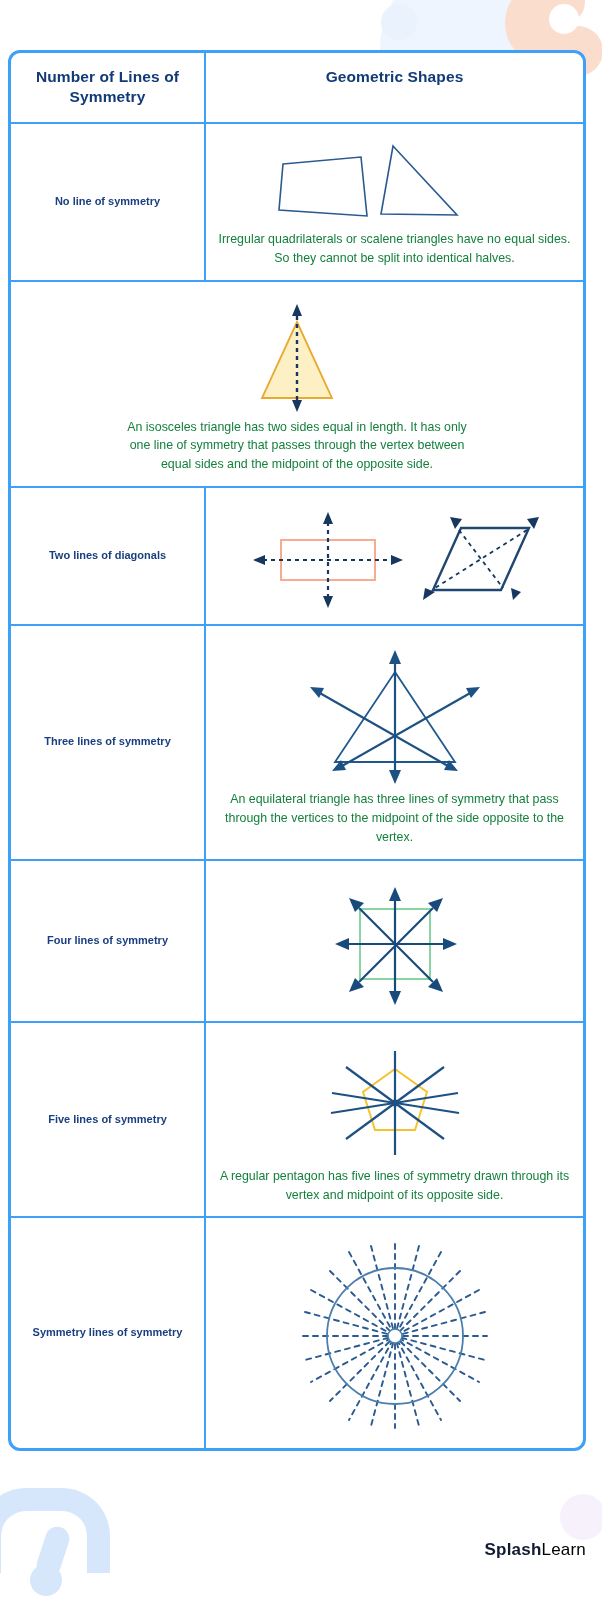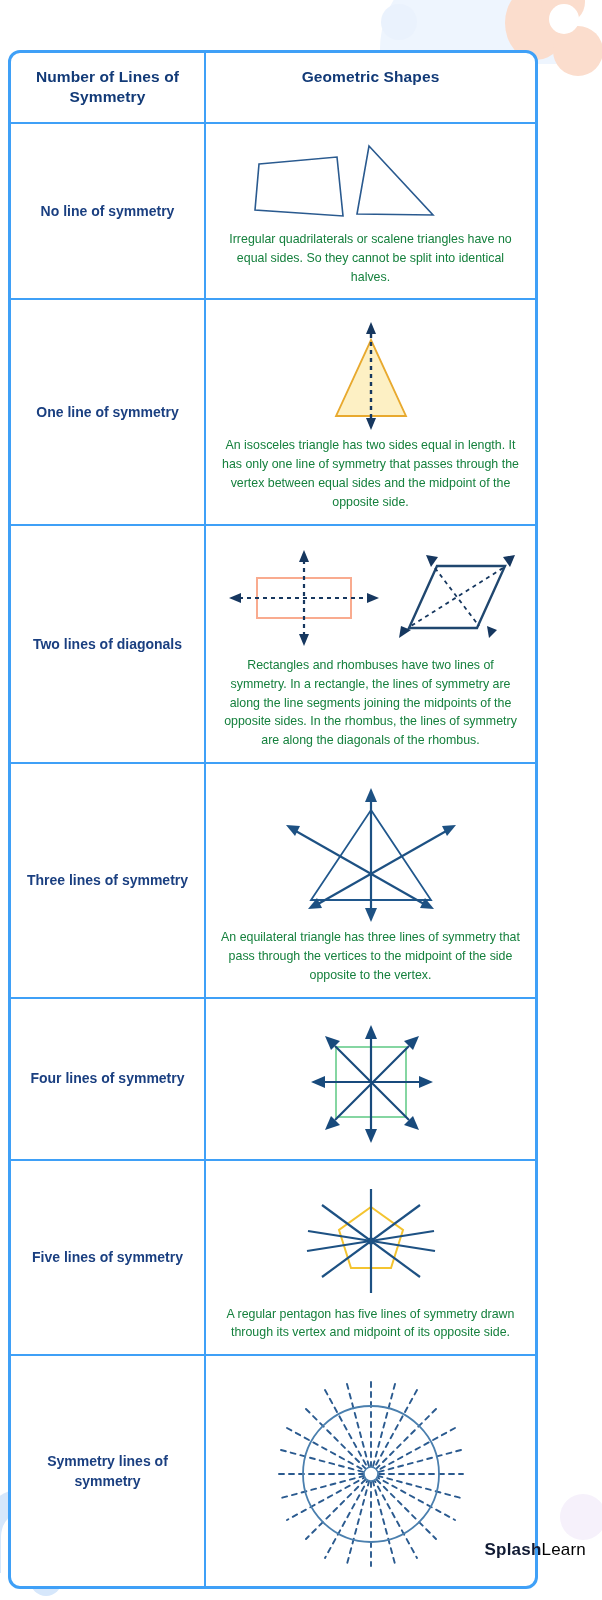--- a/index.html
+++ b/index.html
@@ -43,21 +43,21 @@
     position:absolute;left:52px;top:76px;width:32px;height:32px;border-radius:50%;
     background:#d6e7fb;
   }
   #deco-qmark .ring{
     position:absolute;left:-16px;top:18px;width:40px;height:40px;border-radius:50%;
     background:#d6e7fb;
   }
 
   
   #table{
-    position:absolute;left:8px;top:50px;width:530px;
+    position:absolute;left:8px;top:50px;width:578px;
     border:3px solid #3fa0f7;border-radius:12px;background:#ffffff;
     box-sizing:border-box;overflow:hidden;z-index:3;
   }
   .row{display:flex;border-bottom:2px solid #3fa0f7;}
   .row:last-child{border-bottom:none;}
   .cell-label{
     width:195px;flex:0 0 195px;border-right:2px solid #3fa0f7;
     display:flex;align-items:center;justify-content:center;
     box-sizing:border-box;padding:8px 10px;
   }
@@ -65,21 +65,21 @@
     flex:1 1 auto;box-sizing:border-box;padding:18px 12px 12px;
     display:flex;flex-direction:column;align-items:center;justify-content:flex-start;
   }
   
   .row.header .cell-label,.row.header .cell-content{padding-top:14px;padding-bottom:14px;}
   .hdr-text{
     color:#123a77;font-weight:bold;font-size:15.5px;line-height:1.32;text-align:center;
     letter-spacing:.1px;
   }
   .label-text{
-    color:#1a3f80;font-weight:bold;font-size:14px;line-height:1.45;text-align:center;
+    color:#1a3f80;font-weight:bold;font-size:11px;line-height:1.45;text-align:center;
   }
   .desc{
     color:#15803d;font-size:12.4px;line-height:1.52;text-align:center;
     max-width:354px;margin-top:6px;
   }
   .fig{display:block;margin:0 auto;}
 
   
   #footer{
     position:absolute;right:16px;top:1540px;z-index:4;
@@ -125,23 +125,20 @@
     <div class="cell-content">
       <svg class="fig" width="260" height="82" viewBox="0 0 260 82">
         <polygon points="18,22 96,15 102,74 14,68" fill="none" stroke="#2a5a8f" stroke-width="1.6"></polygon>
         <polygon points="128,4 192,73 116,72" fill="none" stroke="#2a5a8f" stroke-width="1.6"></polygon>
       </svg>
       <div class="desc">Irregular quadrilaterals or scalene triangles have no equal sides. So they cannot be split into identical halves.</div>
     </div>
   </div>
 
   <div class="row">
-    <div class="cell-label">
-      <div class="label-text">One line of symmetry</div>
-    </div>
     <div class="cell-content">
       <svg class="fig" width="200" height="112" viewBox="0 0 200 112">
         <polygon points="100,22 135,98 65,98" fill="#fdf0c4" stroke="#e8a92e" stroke-width="1.8"></polygon>
         <line x1="100" y1="16" x2="100" y2="104" stroke="#16375f" stroke-width="2.4" stroke-dasharray="4 4"></line>
         <polygon points="100,4 95,16 105,16" fill="#16375f"></polygon>
         <polygon points="100,112 95,100 105,100" fill="#16375f"></polygon>
       </svg>
       <div class="desc">An isosceles triangle has two sides equal in length. It has only one line of symmetry that passes through the vertex between equal sides and the midpoint of the opposite side.</div>
     </div>
   </div>
@@ -163,21 +160,20 @@
 
         <polygon points="216,22 284,22 256,84 188,84" fill="none" stroke="#20476f" stroke-width="2.4"></polygon>
         <line x1="206,0" y1="0" x2="0" y2="0" stroke="none"></line>
         <line x1="214" y1="24" x2="258" y2="82" stroke="#16375f" stroke-width="1.8" stroke-dasharray="4 4"></line>
         <line x1="282" y1="24" x2="190" y2="82" stroke="#16375f" stroke-width="1.8" stroke-dasharray="4 4"></line>
         <polygon points="205,11 217,13 210,23" fill="#16375f"></polygon>
         <polygon points="268,94 266,82 276,86" fill="#16375f"></polygon>
         <polygon points="294,11 282,13 289,23" fill="#16375f"></polygon>
         <polygon points="178,94 180,82 190,86" fill="#16375f"></polygon>
       </svg>
-      <div class="desc">Rectangles and rhombuses have two lines of symmetry. In a rectangle, the lines of symmetry are along the line segments joining the midpoints of the opposite sides. In the rhombus, the lines of symmetry are along the diagonals of the rhombus.</div>
     </div>
   </div>
 
   <div class="row">
     <div class="cell-label">
       <div class="label-text">Three lines of symmetry</div>
     </div>
     <div class="cell-content">
       <svg class="fig" width="210" height="140" viewBox="0 0 210 140">
         <polygon points="105,28 165,118 45,118" fill="none" stroke="#20578c" stroke-width="1.8"></polygon>

